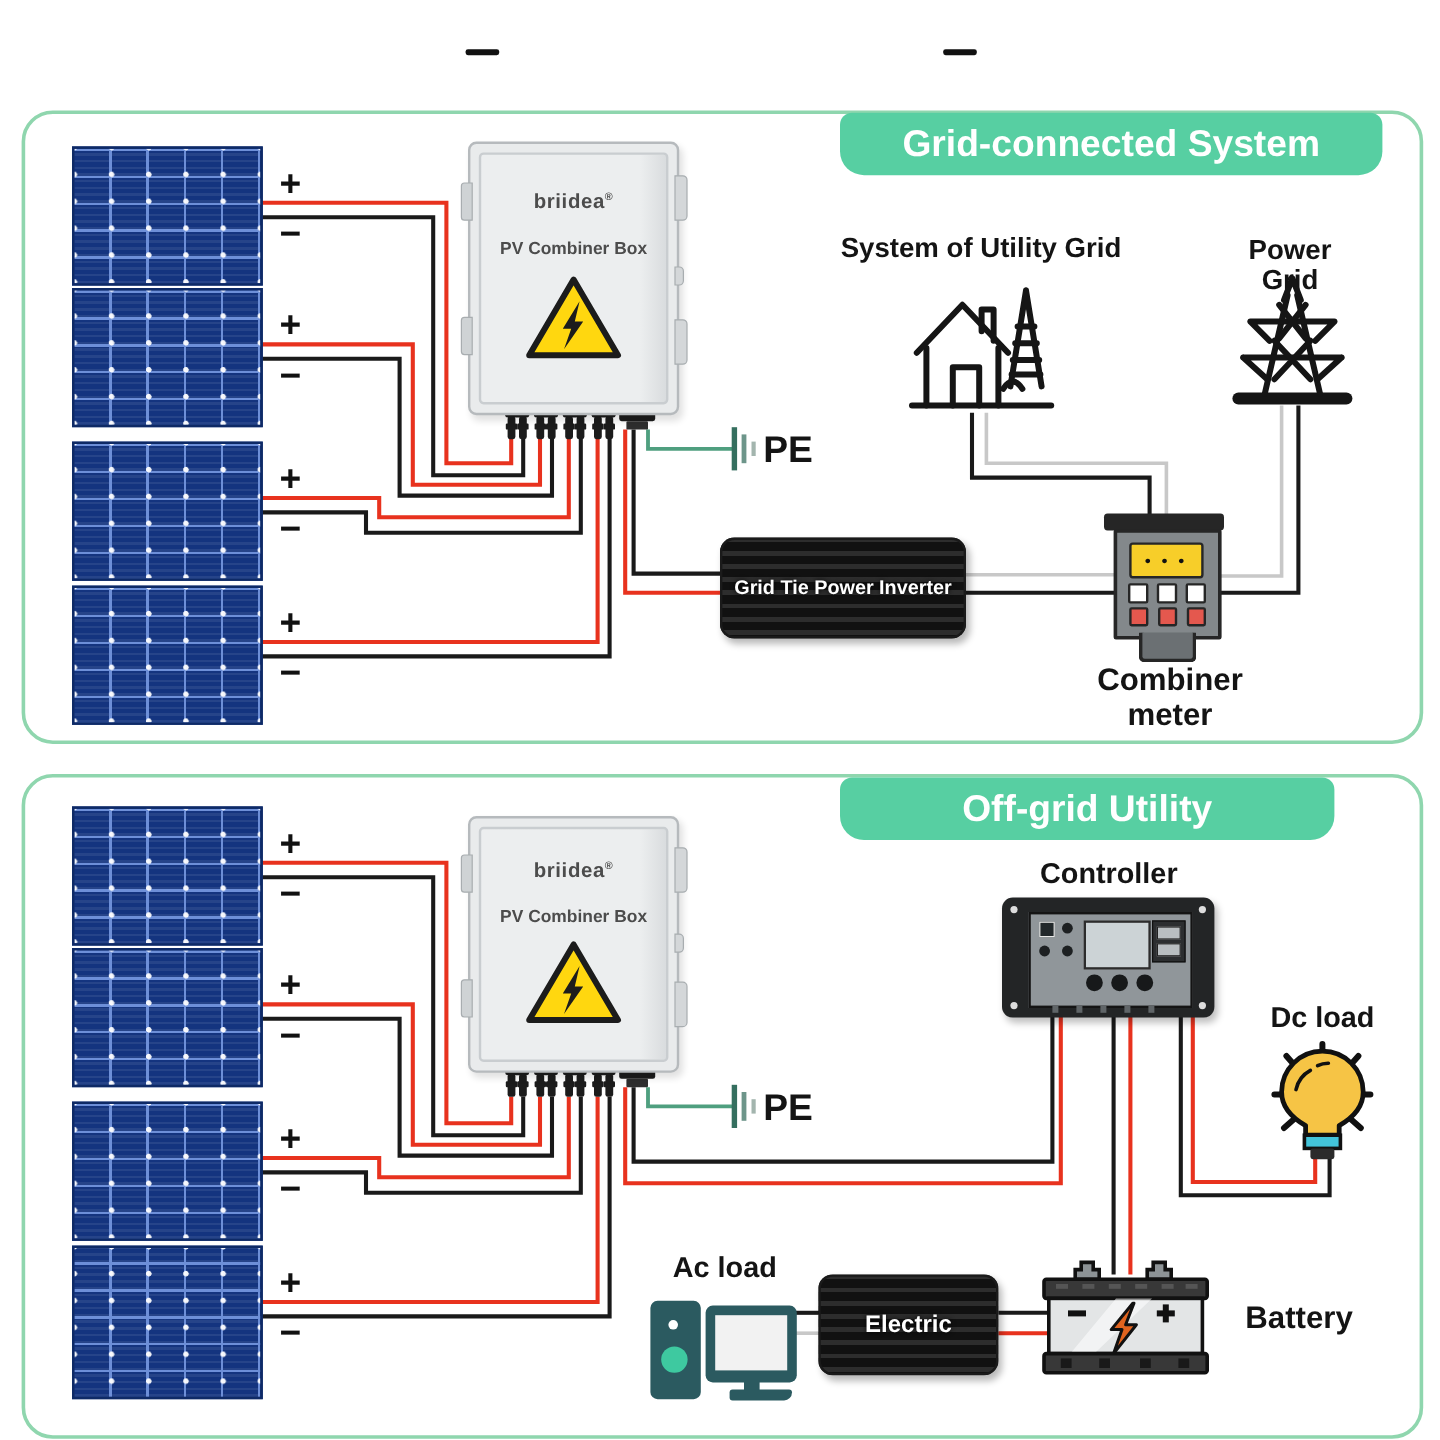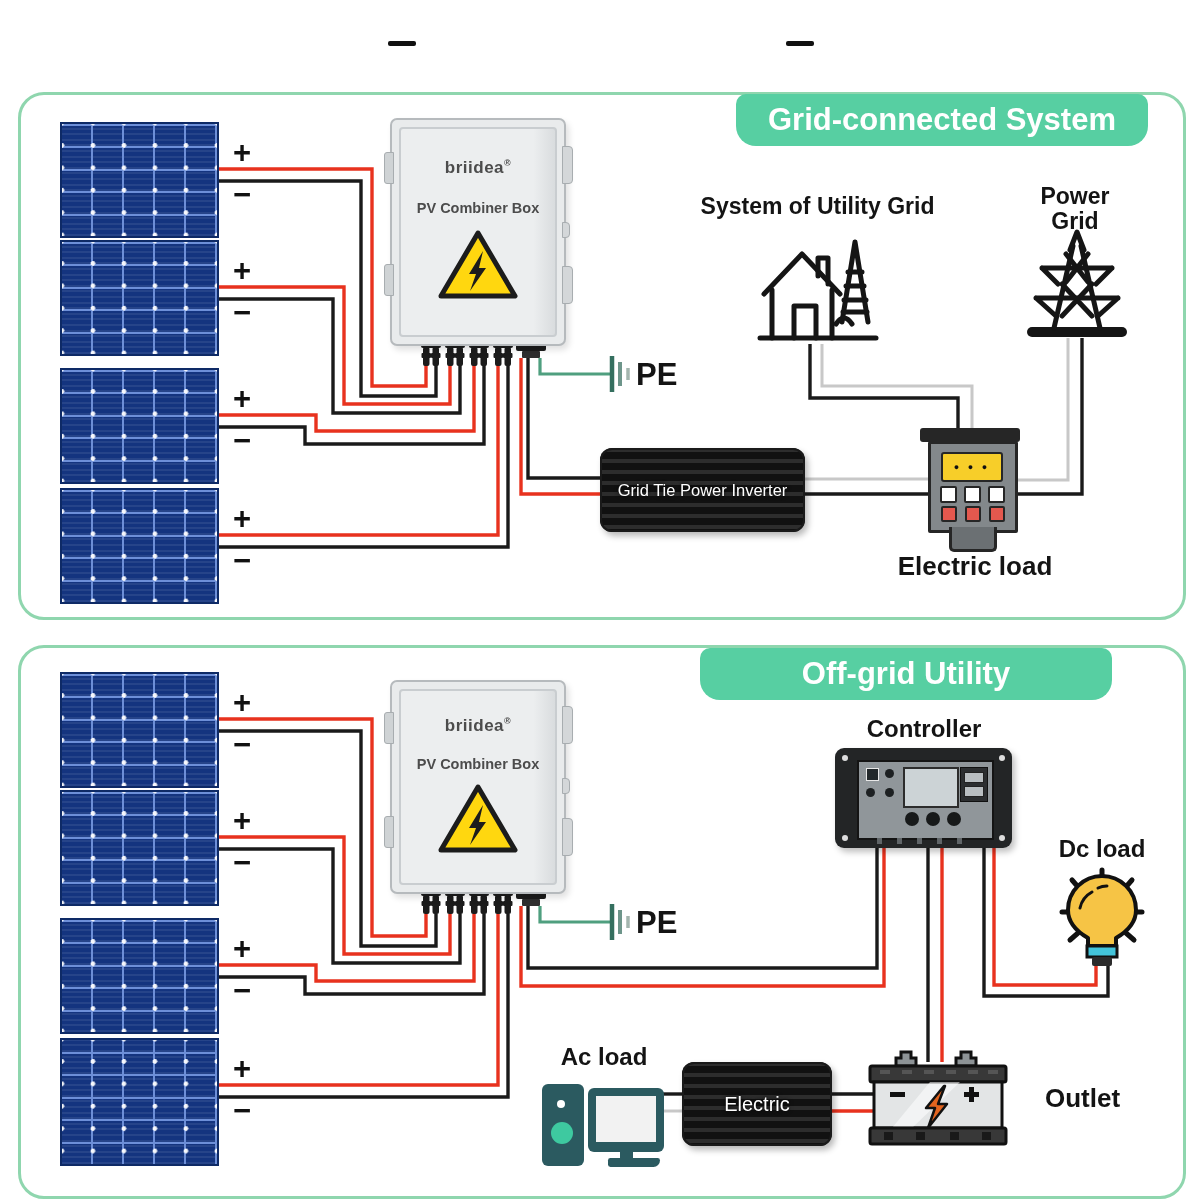--- a/index.html
+++ b/index.html
@@ -28,21 +28,21 @@
   .cbox-inner{position:absolute;left:7px;right:7px;top:7px;bottom:7px;border:2px solid #c9cdd0;border-radius:4px;
         background:linear-gradient(90deg,#eceeef 0 86%,#d9dcde);}
   .hinge{position:absolute;left:-8px;width:8px;height:30px;background:#cfd3d5;border:1px solid #a8adb0;border-radius:3px 0 0 3px;}
   .latch{position:absolute;right:-9px;width:9px;height:36px;background:#d4d7d9;border:1px solid #a8adb0;border-radius:0 4px 4px 0;}
   .bump{position:absolute;right:-6px;width:6px;height:14px;background:#d4d7d9;border:1px solid #a8adb0;border-radius:0 4px 4px 0;}
   .brand{position:absolute;width:100%;text-align:center;font-weight:bold;font-size:17px;color:#4c4c4c;letter-spacing:.5px;}
   .brand sup{font-size:9px;}
   .cbl{position:absolute;width:100%;text-align:center;font-weight:bold;font-size:14.5px;color:#4c4c4c;}
   
   .inv{position:absolute;background:repeating-linear-gradient(180deg,#2d2d2d 0 4px,#111 4px 11px);
-       border-radius:12px;color:#fff;font-weight:normal;display:flex;align-items:center;justify-content:center;
+       border-radius:12px;color:#fff;font-weight:bold;display:flex;align-items:center;justify-content:center;
        box-shadow:inset 0 0 0 2px #1a1a1a, 3px 4px 6px rgba(0,0,0,.28);white-space:nowrap;text-shadow:0 0 4px #000;}
   
   .meter-bar{position:absolute;background:#262626;border-radius:3px;}
   .meter-body{position:absolute;background:#83888b;border:3px solid #262626;border-radius:2px;}
   .meter-display{position:absolute;background:#f7ce29;border:2px solid #262626;border-radius:3px;
        display:flex;align-items:center;justify-content:center;font-size:9px;letter-spacing:3px;color:#111;font-weight:bold;}
   .mbtn{position:absolute;width:13px;height:13px;background:#fff;border:2px solid #262626;border-radius:2px;}
   .mbtn2{position:absolute;width:12px;height:12px;background:#e4584e;border:2px solid #262626;border-radius:2px;}
   .meter-stub{position:absolute;background:#6b7073;border:3px solid #262626;border-top:none;border-radius:0 0 5px 5px;}
   
@@ -155,21 +155,21 @@
         <rect x="504.5" y="347" width="6.5" height="19" rx="2"></rect>
           <rect x="493.5" y="353" width="9.5" height="5" rx="1"></rect>
           <rect x="503" y="353" width="9.5" height="5" rx="1"></rect>
       </g>
       <rect x="516" y="342" width="30" height="9" rx="2"></rect>
       <rect x="522" y="351" width="18" height="7" rx="1" fill="#2e2e2e"></rect>
     </g>
     <use href="#plugRow" transform="translate(0,548)"></use>
   </svg>
 
-  <div class="banner" style="left:736px;top:94px;width:412px;height:52px;">Grid-connected System</div>
+  <div class="banner" style="left:700px;top:94px;width:452px;height:52px;">Grid-connected System</div>
 
   <div class="solar" style="top:122px;"></div>
   <div class="solar" style="top:240px;"></div>
   <div class="solar" style="top:368px;"></div>
   <div class="solar" style="top:488px;"></div>
   <div class="pol" style="top:137px;">+</div>
   <div class="pol" style="top:179px;">−</div>
   <div class="pol" style="top:255px;">+</div>
   <div class="pol" style="top:297px;">−</div>
   <div class="pol" style="top:383px;">+</div>
@@ -204,21 +204,21 @@
         <path d="M12 66 L50 26 L88 66"></path>
         <path d="M80 62 V110"></path>
       <path d="M66 48 V30 H76 V56"></path>
       <path d="M42 110 V78 H64 V110"></path>
       <path d="M103 14 L90 94 M103 14 L116 94"></path>
       <path d="M96 44 H110 M94 58 H112 M92 72 H114 M91 84 H115"></path>
       <path d="M84 96 Q92 84 100 96"></path>
     </g>
   </svg>
 
-  <div class="lbl" style="left:1015px;top:184px;width:120px;font-size:23px;">Power Grid</div>
+  <div class="lbl" style="left:1015px;top:196px;width:120px;font-size:23px;">Power Grid</div>
   <svg class="abs" style="left:1022px;top:226px;" width="110" height="114" viewBox="0 0 110 114">
     <g fill="none" stroke="#151515" stroke-width="5" stroke-linecap="round" stroke-linejoin="round">
       <line x1="10" y1="106" x2="100" y2="106" stroke-width="10"></line>
       <path d="M32 102 L51 20 M78 102 L59 20"></path>
       <path d="M48 24 L55 6 L62 24"></path>
       <path d="M20 42 H90 M20 42 L36 58 M90 42 L74 58"></path>
       <path d="M14 72 H96 M14 72 L34 90 M96 72 L76 90"></path>
       <path d="M40 58 L70 90 M70 58 L40 90 M44 28 L66 56 M66 28 L44 56"></path>
     </g>
   </svg>
@@ -229,21 +229,21 @@
       <div class="meter-display" style="left:10px;top:8px;width:58px;height:26px;">● ● ●</div>
       <div class="mbtn" style="left:9px;top:42px;"></div>
         <div class="mbtn" style="left:33px;top:42px;"></div>
         <div class="mbtn" style="left:57px;top:42px;"></div>
       <div class="mbtn2" style="left:10px;top:62px;"></div>
         <div class="mbtn2" style="left:34px;top:62px;"></div>
         <div class="mbtn2" style="left:58px;top:62px;"></div>
     </div>
     <div class="meter-stub" style="left:29px;top:99px;width:42px;height:22px;"></div>
   </div>
-  <div class="lbl" style="left:880px;top:552px;width:190px;font-size:26px;">Electric load</div>
+  <div class="lbl" style="left:880px;top:552px;width:190px;font-size:26px;">Combiner meter</div>
 
   <div class="banner" style="left:700px;top:648px;width:412px;height:52px;">Off-grid Utility</div>
 
   <div class="solar" style="top:672px;"></div>
   <div class="solar" style="top:790px;"></div>
   <div class="solar" style="top:918px;"></div>
   <div class="solar" style="top:1038px;height:124px;"></div>
   <div class="pol" style="top:687px;">+</div>
   <div class="pol" style="top:729px;">−</div>
   <div class="pol" style="top:805px;">+</div>
@@ -301,21 +301,21 @@
   <svg class="abs" style="left:1058px;top:866px;" width="88" height="112" viewBox="0 0 88 112">
     <g stroke="#111" stroke-width="5" stroke-linecap="round">
       <path d="M44 4 V14 M14 14 L21 22 M74 14 L67 22 M4 46 H14 M84 46 H74 M12 74 L20 67 M76 74 L68 67"></path>
     </g>
     <path d="M30 80 L30 72 C16 64 10 54 10 44 A34 34 0 0 1 78 44 C78 54 72 64 58 72 L58 80 Z" fill="#f6c445" stroke="#111" stroke-width="4" stroke-linejoin="round"></path>
     <path d="M22 42 a24 24 0 0 1 12 -16 M40 22 a20 20 0 0 1 9 -2" fill="none" stroke="#111" stroke-width="3" stroke-linecap="round"></path>
     <rect x="29" y="80" width="30" height="11" fill="#43c4da" stroke="#111" stroke-width="3"></rect>
     <rect x="34" y="91" width="20" height="9" rx="2" fill="#2b2b2b"></rect>
   </svg>
 
-  <div class="lbl" style="left:1020px;top:1084px;width:125px;font-size:26px;">Outlet</div>
+  <div class="lbl" style="left:1020px;top:1084px;width:125px;font-size:26px;">Battery</div>
   <svg class="abs" style="left:868px;top:1050px;" width="140" height="96" viewBox="0 0 140 96">
     <g fill="#8d9396" stroke="#111" stroke-width="3">
       <path d="M28 16 V8 H33 V2 H43 V8 H48 V16 Z"></path>
       <path d="M88 16 V8 H93 V2 H103 V8 H108 V16 Z"></path>
     </g>
     <rect x="2" y="16" width="136" height="16" rx="2" fill="#383838" stroke="#111" stroke-width="3"></rect>
     <g fill="#555">
         <rect x="12" y="20" width="10" height="4"></rect>
         <rect x="34" y="20" width="10" height="4"></rect>
         <rect x="56" y="20" width="10" height="4"></rect>

